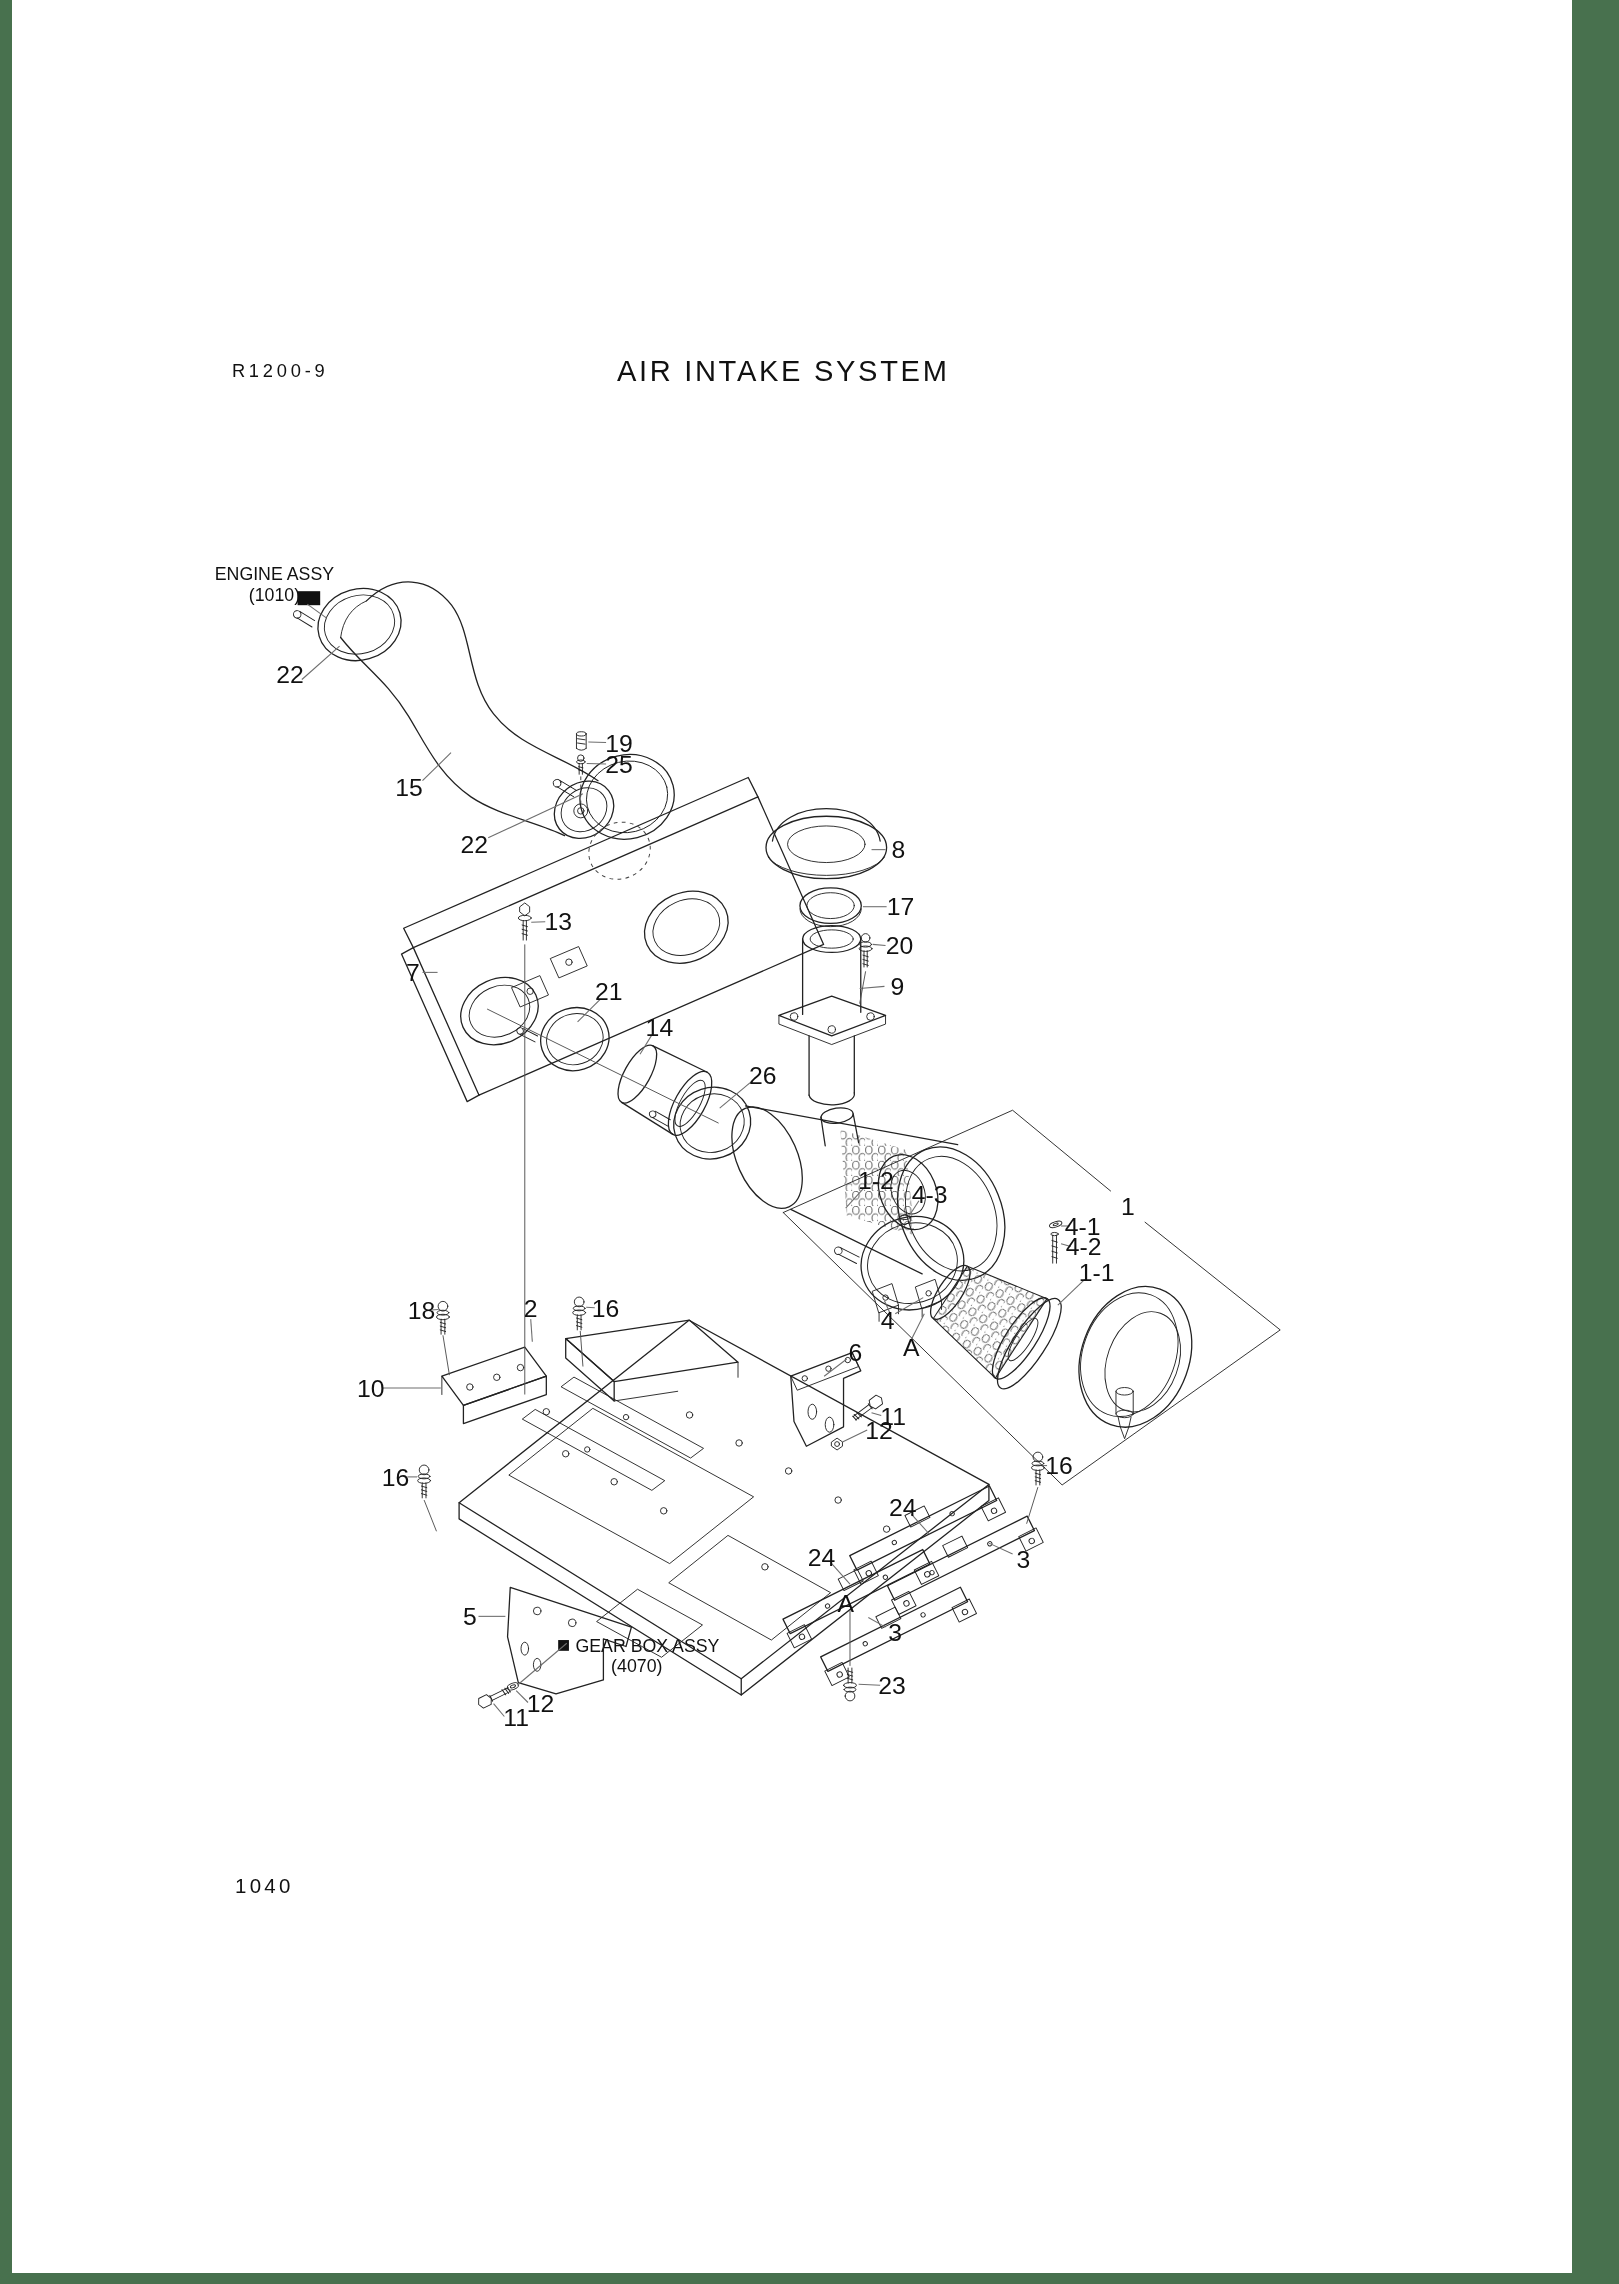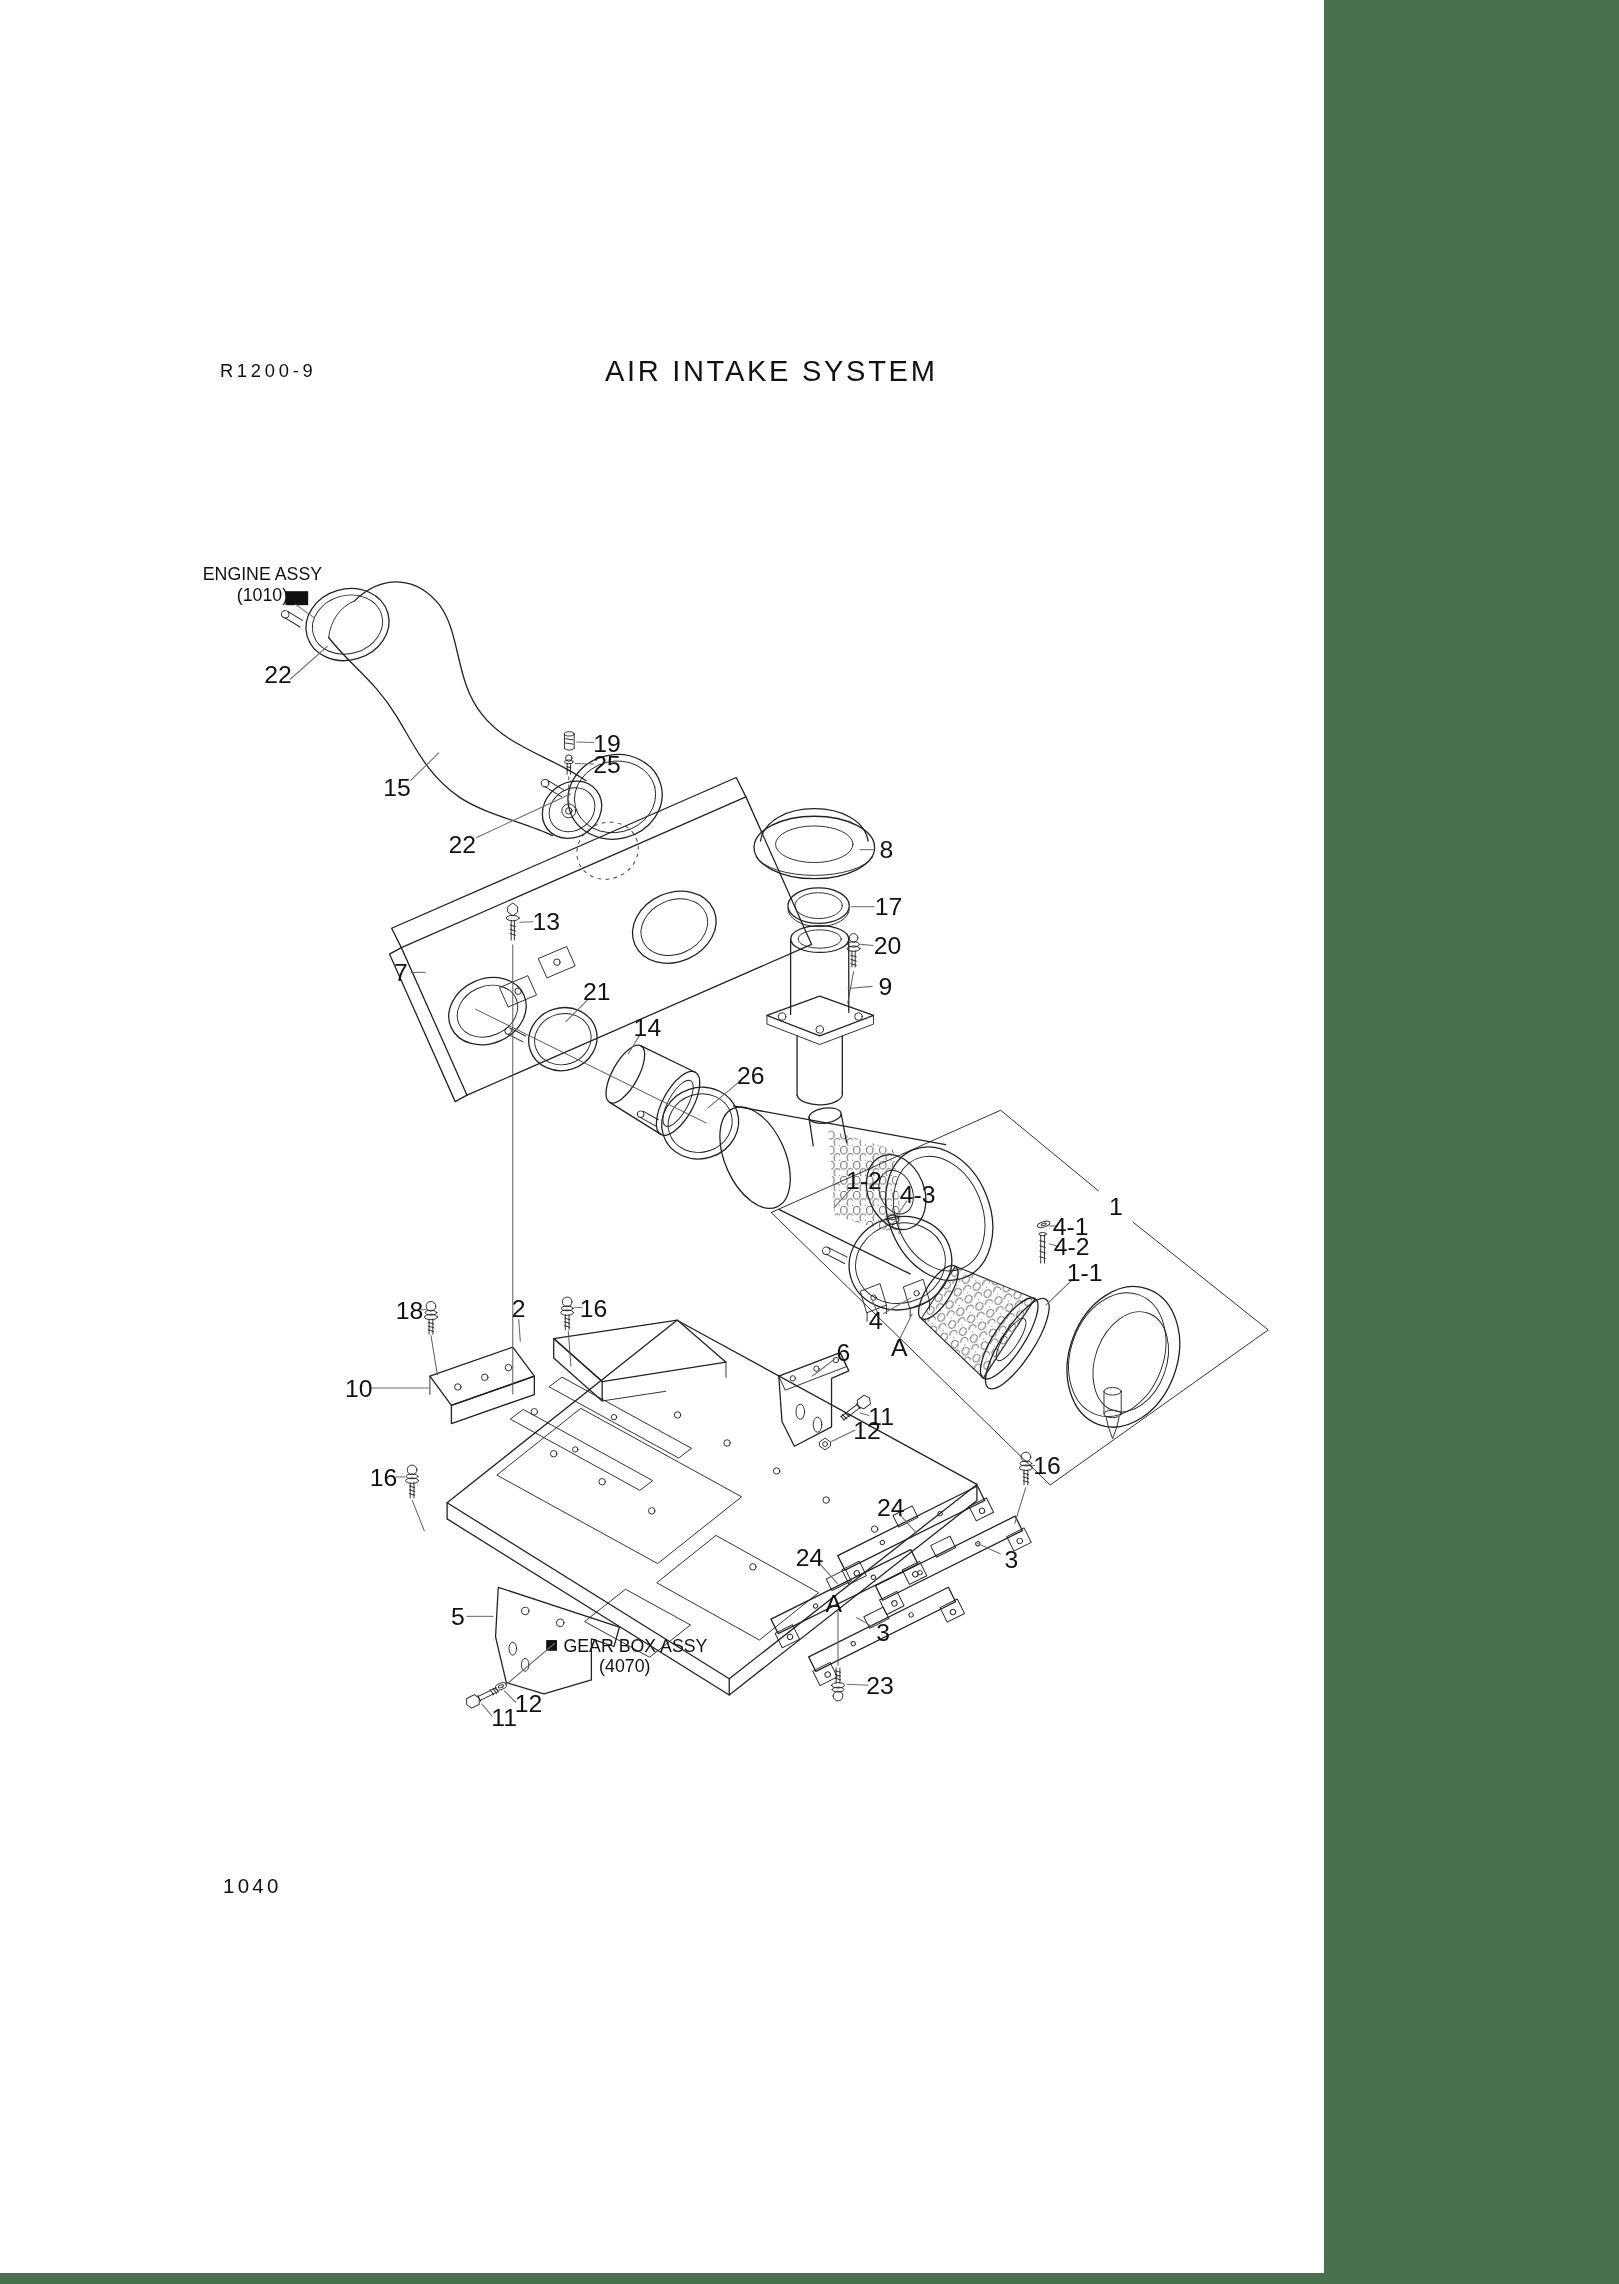--- a/index.html
+++ b/index.html
@@ -4,22 +4,22 @@
 <style>
   html,body{margin:0;padding:0;}
   body{
     width:1620px;height:2284px;
     background:#48714E;
     position:relative;
     font-family:"Liberation Sans", sans-serif;
     overflow:hidden;
   }
   .page{
-    position:absolute;left:0;top:0;
-    width:1324px;height:2273px;
+    position:absolute;left:12px;top:0;
+    width:1560px;height:2273px;
     background:#ffffff;
     overflow:hidden;
   }
   svg{display:block;}
   
   .ln   {fill:none;stroke:#222;stroke-width:2.4;stroke-linejoin:round;stroke-linecap:round;}
   .ln2  {fill:none;stroke:#222;stroke-width:1.7;stroke-linejoin:round;stroke-linecap:round;}
   .lead {fill:none;stroke:#6e6e6e;stroke-width:2;}
   .aln  {fill:none;stroke:#555;stroke-width:1.8;}
   .dash {fill:none;stroke:#444;stroke-width:1.8;stroke-dasharray:7 8;}

